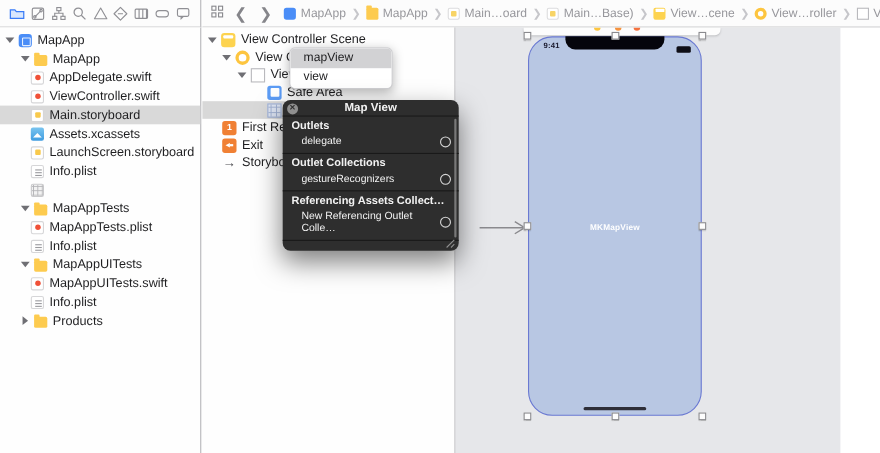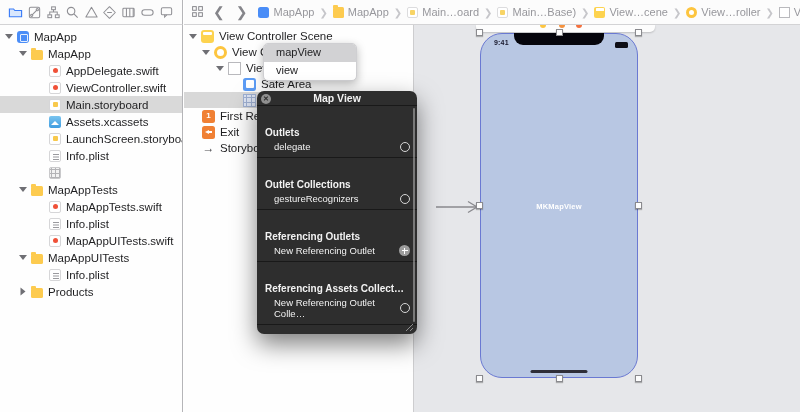--- a/index.html
+++ b/index.html
@@ -28,21 +28,21 @@
   .jbi-scene { background:#fdd34f; border-radius:2px; }
   .jbi-scene::after { content:""; position:absolute; left:1.5px; right:1.5px; top:1.5px; height:2.5px; background:#fff; border-radius:.5px; }
   .jbi-vc { width:11px; height:11px; border:3px solid #fdc53f; border-radius:50%; background:#fff; }
   .jbi-view { background:#fff; border:1px solid #b9b9bd; }
 
   
   .navigator { position:absolute; left:0; top:25px; width:183px; height:387px; background:#fefefe;
                border-right:1px solid #b5b5b8; padding-top:3px; }
   .trow { display:flex; align-items:center; height:17px; font-size:11.5px; color:#1f1f21; white-space:nowrap; overflow:hidden; }
   .trow.sel { background:#d9d9d9;text-align:center; }
-  .l0 { padding-left:5px; } .l1 { padding-left:19px; } .l2 { padding-left:49px; }
+  .l0 { padding-left:5px; } .l1 { padding-left:19px; } .l2 { padding-left:28px; }
   .tri { width:0; height:0; border-left:4px solid transparent; border-right:4px solid transparent;
          border-top:5px solid #6f6f74; margin-right:4px; flex:none; }
   .tri.closed { transform:rotate(-90deg); }
   .ti { width:12px; height:12px; margin-right:5px; flex:none; position:relative; }
   .ti-project { background:#4a8df7; border-radius:3px; }
   .ti-project::after { content:""; position:absolute; left:3px; top:3px; width:6px; height:6px;
                        border:1px solid rgba(255,255,255,.85); border-radius:1px; }
   .ti-folder { background:#fdcb4f; border-radius:1.5px; margin-top:2px; height:10px; }
   .ti-folder::before { content:""; position:absolute; top:-2px; left:0; width:5px; height:3px; background:#fdcb4f; border-radius:1px 1px 0 0; }
   .ti-file { background:#fff; border:1px solid #d6d6d8; border-radius:2px; }
@@ -73,21 +73,21 @@
             background-image:linear-gradient(#9fb0d2 1px, transparent 1px), linear-gradient(90deg,#9fb0d2 1px, transparent 1px);
             background-size:5px 5px; background-position:2px 2px; }
   .oi-first { background:#f08034; border-radius:2.5px; }
   .oi-first::after { content:"1"; position:absolute; left:0; right:0; top:1px; text-align:center; font-size:8px; color:#fff; font-weight:bold; }
   .oi-exit { background:#f08034; border-radius:2.5px; }
   .oi-exit::after { content:""; position:absolute; left:3px; top:4px; border-top:2.5px solid transparent; border-bottom:2.5px solid transparent; border-right:4px solid #fff; }
   .oi-exit::before { content:""; position:absolute; left:7px; top:5.5px; width:3px; height:2px; background:#fff; }
   .oi-arrow { color:#4a4a4e; font-size:12px; line-height:13px; text-align:center; }
 
   
-  .canvas { position:absolute; left:413px; top:25px; width:387px; height:387px; background:#e6e7ea;
+  .canvas { position:absolute; left:413px; top:25px; width:351px; height:387px; background:#e6e7ea;
             border-left:1px solid #cdcdcf; overflow:hidden; }
   .scene-dock { position:absolute; left:62px; top:0; width:179px; height:7px; background:#fdfdfd;
                 border-radius:0 0 5px 5px; box-shadow:0 1px 2px rgba(0,0,0,.18); overflow:hidden; }
   .dock-dot { position:absolute; top:-3px; width:6px; height:6px; border-radius:50%; }
   .phone { position:absolute; left:66px; top:8px; width:158px; height:345px; background:#b8c7e3;
            border:1.5px solid #6a79d2; border-radius:22px; }
   .notch { position:absolute; left:50%; transform:translateX(-50%); top:-1px; width:90px; height:12px;
            background:#05050c; border-radius:0 0 9px 9px; }
   .status-time { position:absolute; left:13px; top:5px; font-size:7px; font-weight:bold; color:#17172b; letter-spacing:.2px; }
   .battery { position:absolute; right:9px; top:8px; width:13px; height:5.5px; background:#0e0e16; border-radius:1.5px; }
@@ -109,21 +109,21 @@
 
   
   .hud { position:absolute; left:257px; top:91px; width:160px; background:#2e2e2e; border-radius:7px;
          box-shadow:0 10px 24px rgba(0,0,0,.5); z-index:50; color:#f2f2f2; }
   .hud-header { position:relative; height:15px; border-bottom:1px solid #191919; }
   .hud-title { text-align:center; font-size:10.5px; font-weight:bold; line-height:15px; }
   .hud-close { position:absolute; left:4px; top:2.5px; width:10px; height:10px; border-radius:50%;
                background:#8f8f8f; color:#2e2e2e; font-size:7px; line-height:10px; text-align:center; font-weight:bold; cursor:default; }
   .hud-section { border-bottom:1px solid #191919; padding-bottom:2px; }
   .hud-section:last-of-type { border-bottom:none; }
-  .hud-sec-h { font-size:10px; font-weight:bold; padding:3px 8px 2px;margin-top:18px; }
+  .hud-sec-h { font-size:10px; font-weight:bold; padding:3px 8px 2px; }
   .hud-item { display:flex; align-items:center; justify-content:space-between; padding:1px 7px 3px 17px; font-size:9.5px; }
   .conn-ring { width:10px; height:10px; border:1.4px solid #d6d6d6; border-radius:50%; flex:none; }
   .conn-add { width:11px; height:11px; background:#9c9c9c; border-radius:50%; flex:none; position:relative; }
   .conn-add::before { content:""; position:absolute; left:2.5px; top:4.8px; width:6px; height:1.4px; background:#fff; }
   .conn-add::after { content:""; position:absolute; left:4.8px; top:2.5px; width:1.4px; height:6px; background:#fff; }
   .hud-footer { position:relative; height:9px; }
   .hud-grip { position:absolute; right:3px; bottom:2px; width:9px; height:9px; }
   .hud-scroll { position:absolute; right:2.5px; top:17px; bottom:12px; width:2px; background:rgba(235,235,235,.4); border-radius:2px; }
 </style>
 </head>
@@ -272,34 +272,34 @@
   <div class="trow l2">
       <span class="ti ti-model"></span>
     </div>
   <div class="trow l1">
       <span class="tri"></span>
       <span class="ti ti-folder"></span>
       <span>MapAppTests</span>
     </div>
   <div class="trow l2">
       <span class="ti ti-file ti-swift"></span>
-      <span>MapAppTests.swift</span>
+      <span>MapAppTests.plist</span>
     </div>
   <div class="trow l2">
       <span class="ti ti-file ti-plist"></span>
       <span>Info.plist</span>
     </div>
+  <div class="trow l1">
+      <span class="tri"></span>
+      <span class="ti ti-folder"></span>
+      <span>MapAppUITests</span>
+    </div>
   <div class="trow l2">
       <span class="ti ti-file ti-swift"></span>
       <span>MapAppUITests.swift</span>
-    </div>
-  <div class="trow l1">
-      <span class="tri"></span>
-      <span class="ti ti-folder"></span>
-      <span>MapAppUITests</span>
     </div>
   <div class="trow l2">
       <span class="ti ti-file ti-plist"></span>
       <span>Info.plist</span>
     </div>
   <div class="trow l1">
       <span class="tri closed"></span>
       <span class="ti ti-folder"></span>
       <span>Products</span>
     </div>
@@ -393,27 +393,20 @@
       </div>
   </div>
   <div class="hud-section">
     <div class="hud-sec-h">Outlet Collections</div>
     <div class="hud-item">
         <span>gestureRecognizers</span>
         <span class="conn-ring"></span>
       </div>
   </div>
   <div class="hud-section">
-    <div class="hud-sec-h">Referencing Outlets</div>
-    <div class="hud-item">
-        <span>New Referencing Outlet</span>
-        <span class="conn-add"></span>
-      </div>
-  </div>
-  <div class="hud-section">
     <div class="hud-sec-h">Referencing Assets Collect…</div>
     <div class="hud-item">
         <span>New Referencing Outlet Colle…</span>
         <span class="conn-ring"></span>
       </div>
   </div>
   <div class="hud-footer">
     <svg class="hud-grip" viewBox="0 0 9 9" stroke="#8d8d8d" stroke-width="1">
         <path d="M8 1L1 8M8 5L5 8"></path>
       </svg>

